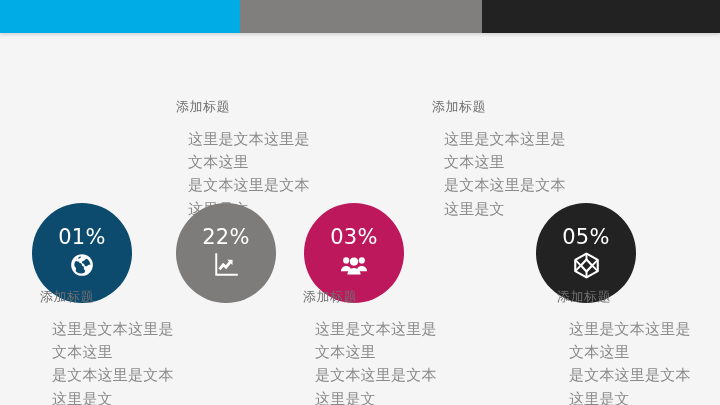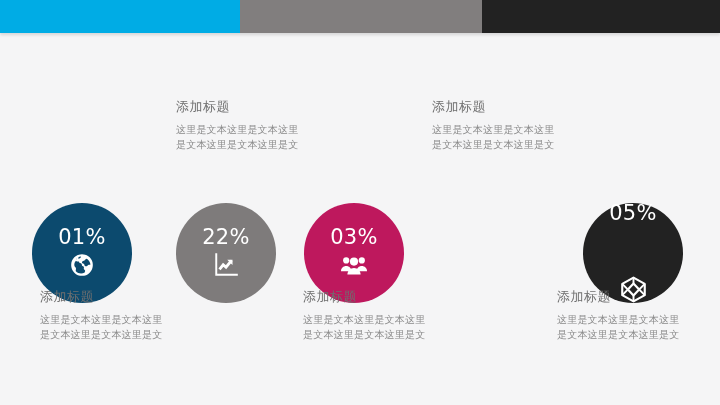--- a/index.html
+++ b/index.html
@@ -65,36 +65,36 @@
     display: flex;
     align-items: center;
     justify-content: center;
   }
   .circle-icon svg { display: block; }
 
   #circle-1 { left: 32px;  background: #0c4a6e; }
   #circle-2 { left: 176px; background: #7e7b7b; }
   #circle-3 { left: 304px; background: #be185d; }
   #circle-4 { left: 432px; background: #7e7b7b; }
-  #circle-5 { left: 583px; background: #222222; justify-content: space-between; }
+  #circle-5 { left: 536px; background: #222222; }
 
   
   .text-block { position: absolute; width: 150px; }
   .tb-title {
     color: #6f6f6f;
     font-size: 13px;
     line-height: 1.3;
     margin: 0 0 6px 0;
     letter-spacing: 0.5px;
   }
   .tb-body {
     color: #8a8a8a;
-    font-size: 10px;
+    font-size: 15px;
     line-height: 1.55;
-    margin: 0;
+    margin: 12px;
     letter-spacing: 0.2px;
   }
   .tb-body span { display: block; }
 
   
   #text-block-2 { left: 176px; top: 66px; }
   #text-block-4 { left: 432px; top: 66px; }
   
   #text-block-1 { left: 40px;  top: 256px; }
   #text-block-3 { left: 303px; top: 256px; }

